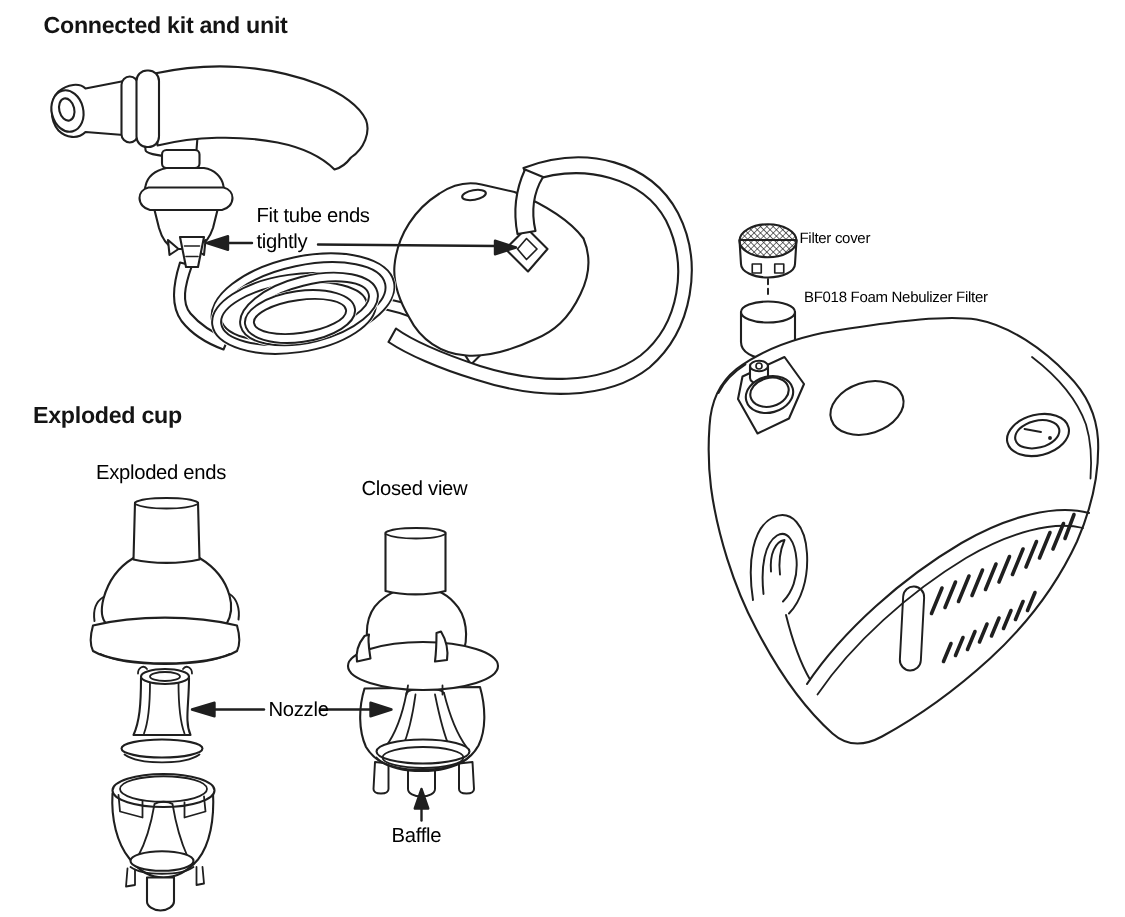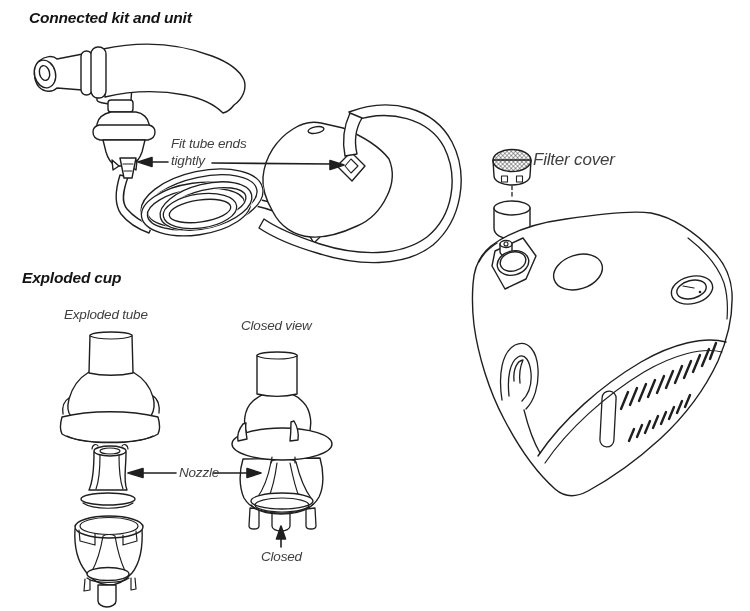--- a/index.html
+++ b/index.html
@@ -9,38 +9,38 @@
     background:#ffffff;
     font-family:"Liberation Sans", sans-serif;
     color:#1f1f1f;
     overflow:hidden;
   }
   #diagram{position:absolute;left:0;top:0;}
   .label{
     position:absolute;
     font-size:13.5px;
     letter-spacing:-0.2px;
-    color:#404040;
+    color:#000000;
     white-space:nowrap;
     line-height:17px;
   }
   .heading{
     position:absolute;
     font-size:15.5px;
     font-weight:bold;
     letter-spacing:-0.2px;
     color:#141414;
     white-space:nowrap;
   }
-  .small{font-size:17px;}
+  .small{font-size:10px;}
 </style>
 </head>
 <body>
 
-<div id="page" style="background: rgb(255, 255, 255); color: rgb(31, 31, 31); font-style: italic;">
+<div id="page" style="background: rgb(255, 255, 255); color: rgb(31, 31, 31);">
 
   <svg id="diagram" width="750" height="611" viewBox="0 0 750 611" fill="none" stroke="#1f1f1f" stroke-width="1.4" stroke-linecap="round" stroke-linejoin="round">
     <defs>
       <pattern id="mesh" patternUnits="userSpaceOnUse" width="3" height="3" patternTransform="rotate(45)">
         <path d="M0 0 H3 M0 0 V3" stroke="#1f1f1f" stroke-width="0.8"></path>
       </pattern>
     </defs>
 
     <g>
 
@@ -252,23 +252,24 @@
 
   <div class="heading" style="left:29px;top:9px">Connected kit and unit</div>
 
   <div class="label" style="left:171px;top:135px">
     <span style="display:block">Fit tube ends</span>
     <span style="display:block">tightly</span>
   </div>
 
   <div class="label small" style="left:533px;top:151px">Filter cover</div>
 
+  <div class="label small" style="left:536px;top:190px">BF018 Foam Nebulizer Filter</div>
 
   <div class="heading" style="left:22px;top:269px">Exploded cup</div>
 
-  <div class="label" style="left:64px;top:306px">Exploded tube</div>
+  <div class="label" style="left:64px;top:306px">Exploded ends</div>
 
   <div class="label" style="left:241px;top:317px">Closed view</div>
 
   <div class="label" style="left:179px;top:464px">Nozzle</div>
 
-  <div class="label" style="left:261px;top:548px">Closed</div>
+  <div class="label" style="left:261px;top:548px">Baffle</div>
 </div>
 
 </body></html>

